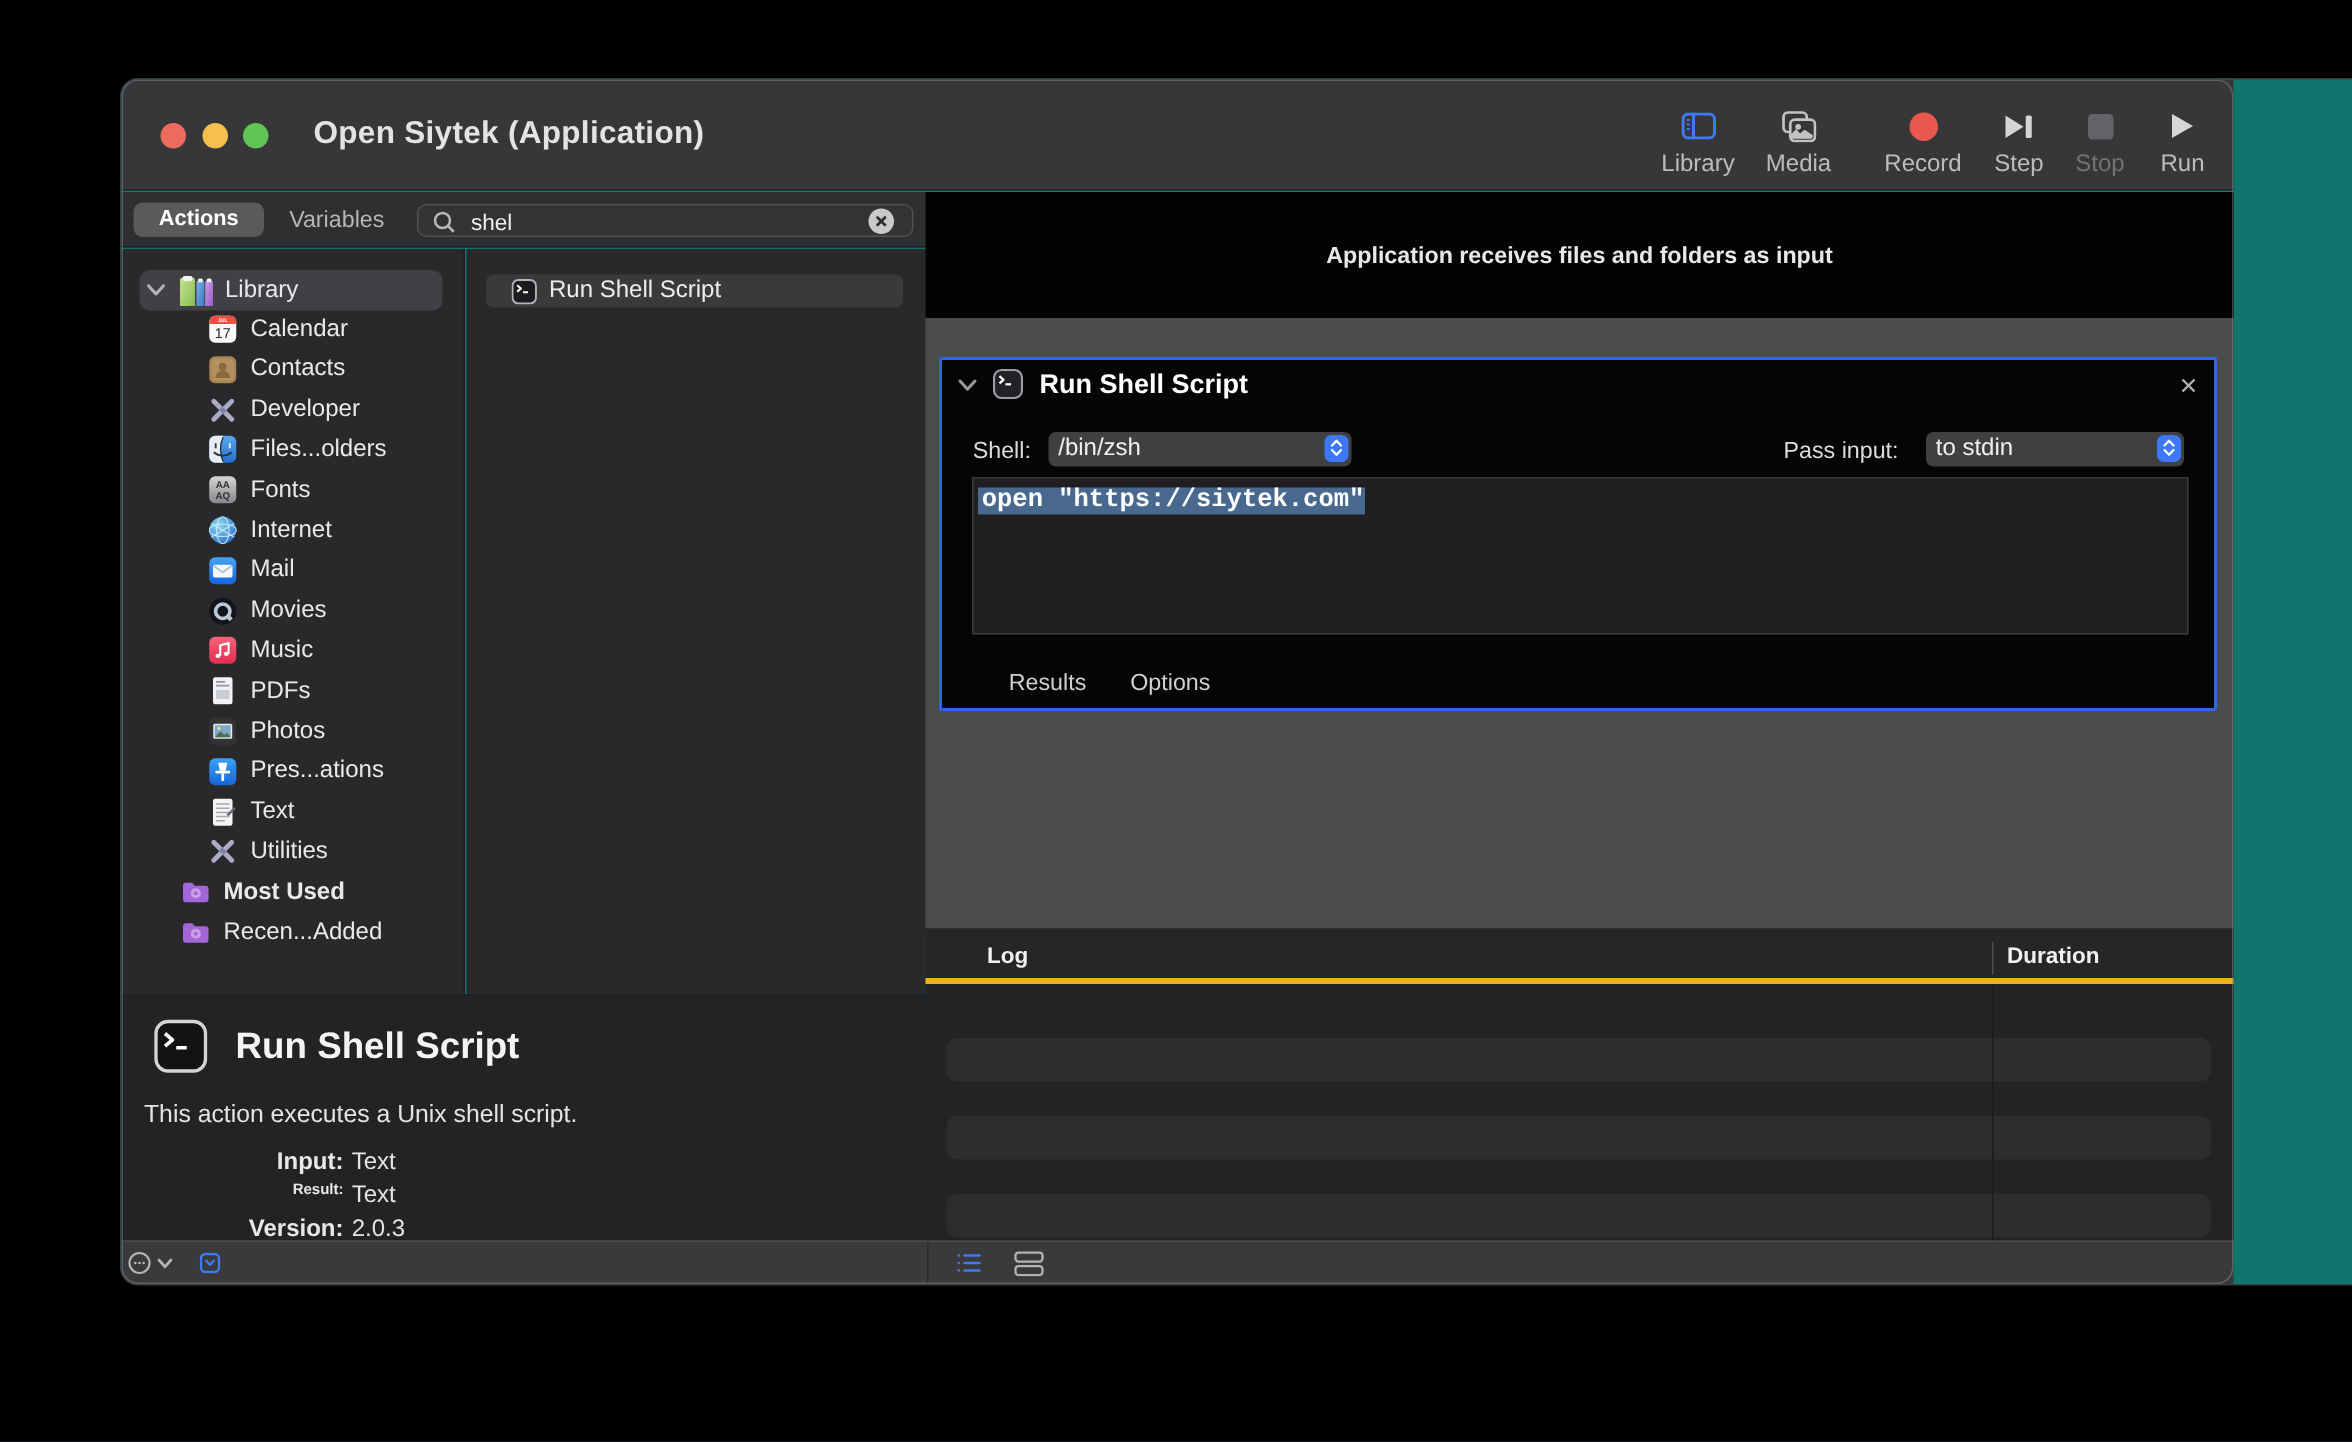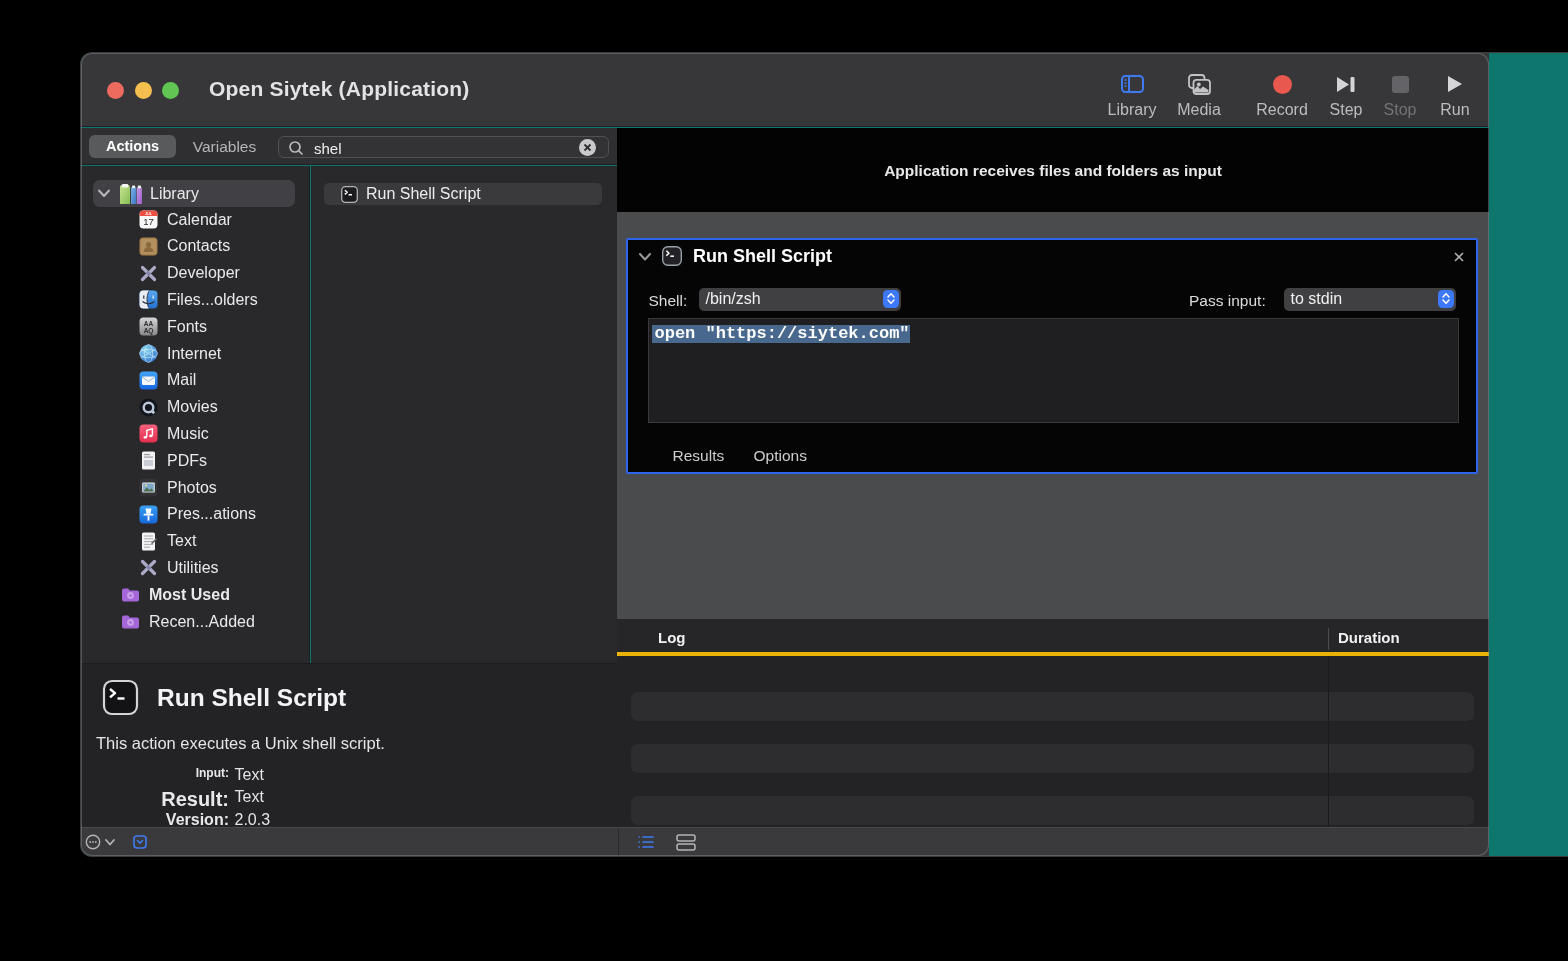--- a/index.html
+++ b/index.html
@@ -353,23 +353,23 @@
   </div>
 
   <div id="infopanel">
     <svg class="abs" style="left:21px; top:15px;" width="37" height="37" viewBox="0 0 37 37">
         <rect x="2" y="2" width="33" height="33" rx="8" fill="#131315" stroke="#d4d4d6" stroke-width="2.2"></rect>
         <path d="M8 10 L13 14.2 L8 18.4" fill="none" stroke="#fff" stroke-width="2.4" stroke-linejoin="round"></path>
         <line x1="15.5" y1="19.5" x2="22.5" y2="19.5" stroke="#fff" stroke-width="2.4"></line>
       </svg>
     <div class="abs" style="left:76px; top:20px; font-size:24.5px; font-weight:bold; color:#f4f4f6;">Run Shell Script</div>
     <div class="abs" style="left:15px; top:70px; font-size:16.5px; color:#e4e4e6;">This action executes a Unix shell script.</div>
-    <div class="abs" style="left:0; top:102px; width:148px; text-align:right; font-size:12px; font-weight:bold; color:#e8e8ea;">Input:</div>
+    <div class="abs" style="left:0; top:102px; width:148px; text-align:right; font-size:16px; font-weight:bold; color:#e8e8ea;">Input:</div>
     <div class="abs" style="left:153.5px; top:102px; font-size:16px; color:#e4e4e6;">Text</div>
-    <div class="abs" style="left:0; top:124.3px; width:148px; text-align:right; font-size:20px; font-weight:bold; color:#e8e8ea;">Result:</div>
+    <div class="abs" style="left:0; top:124.3px; width:148px; text-align:right; font-size:10px; font-weight:bold; color:#e8e8ea;">Result:</div>
     <div class="abs" style="left:153.5px; top:124.3px; font-size:16px; color:#e4e4e6;">Text</div>
     <div class="abs" style="left:0; top:146.6px; width:148px; text-align:right; font-size:16px; font-weight:bold; color:#e8e8ea;">Version:</div>
     <div class="abs" style="left:153.5px; top:146.6px; font-size:16px; color:#e4e4e6;">2.0.3</div>
   </div>
 
   <div id="rpanel">
     <div id="blackband">Application receives files and folders as input</div>
     <div id="canvas">
       <div id="ablock">
         <svg class="abs" style="left:9.5px; top:11px;" width="14" height="12" viewBox="0 0 14 12">

